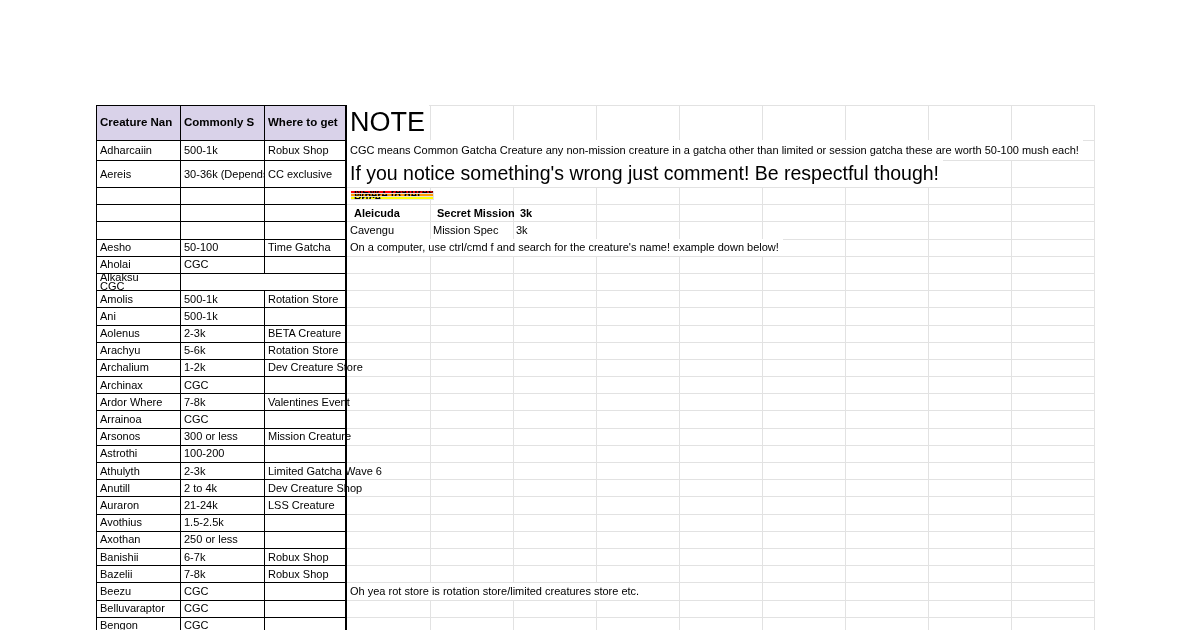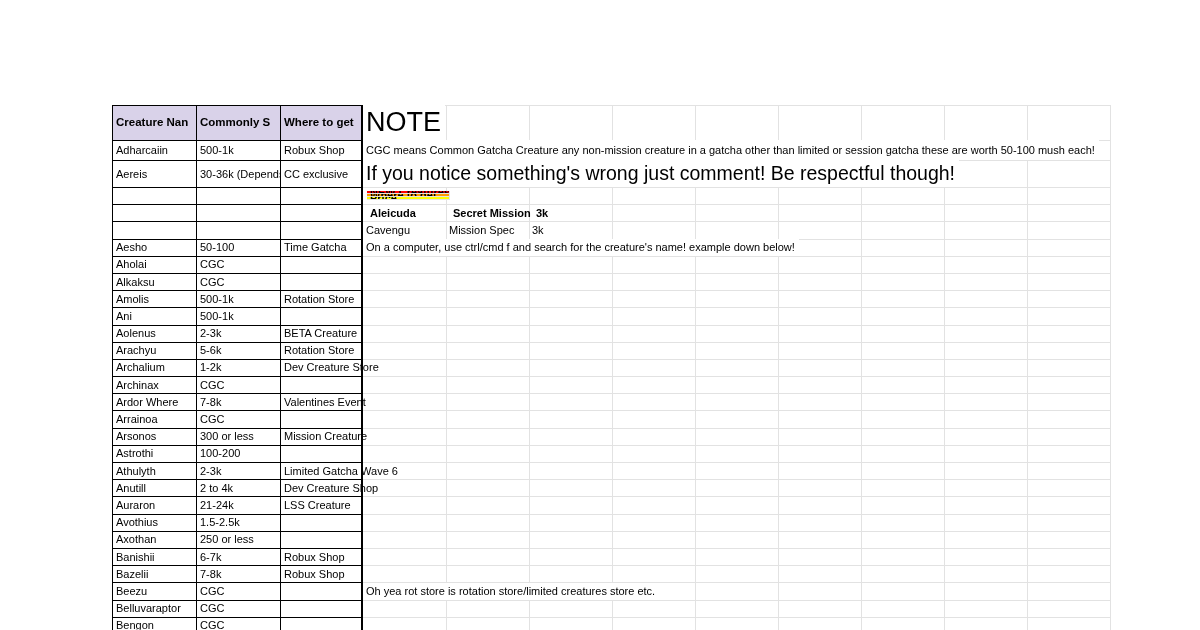--- a/index.html
+++ b/index.html
@@ -5,21 +5,21 @@
   * { box-sizing: border-box; margin: 0; padding: 0; }
   html,body { background:#fff; }
   .page {
     position: relative;
     width: 1200px; height: 630px;
     background: #ffffff;
     overflow: hidden;
     font-family: "Liberation Sans", "DejaVu Sans", sans-serif;
     color: #000;
   }
-  .sheet { position:absolute; left:112px; top:105px; width:998px; height:525px; }
+  .sheet { position:absolute; left:96px; top:105px; width:998px; height:525px; }
 
   
   .vline { position:absolute; top:0; width:1px; height:525px; background:#e2e2e2; }
   .hrows { position:absolute; left:251px; top:0; width:747px; border-top:1px solid #e2e2e2; }
   .hrow  { border-bottom:1px solid #e2e2e2; }
 
   
   .ltable {
     position:absolute; left:0; top:0; width:251px;
     border:1px solid #000; border-right:2px solid #000;
@@ -149,21 +149,21 @@
             <div class="cell b">50-100</div>
             <div class="cell c">Time Gatcha</div>
           </div>
 
           <div class="trow" style="height: 17.2px;">
             <div class="cell a">Aholai</div>
             <div class="cell b">CGC</div>
             <div class="cell c"></div>
           </div>
 
-          <div class="trow" style="height: 17.2px;">
+          <div class="trow" style="height: 17.2px; flex-direction: column;">
             <div class="cell a">Alkaksu</div>
             <div class="cell b">CGC</div>
             <div class="cell c"></div>
           </div>
 
           <div class="trow" style="height: 17.2px;">
             <div class="cell a">Amolis</div>
             <div class="cell b">500-1k</div>
             <div class="cell c">Rotation Store</div>
           </div>

